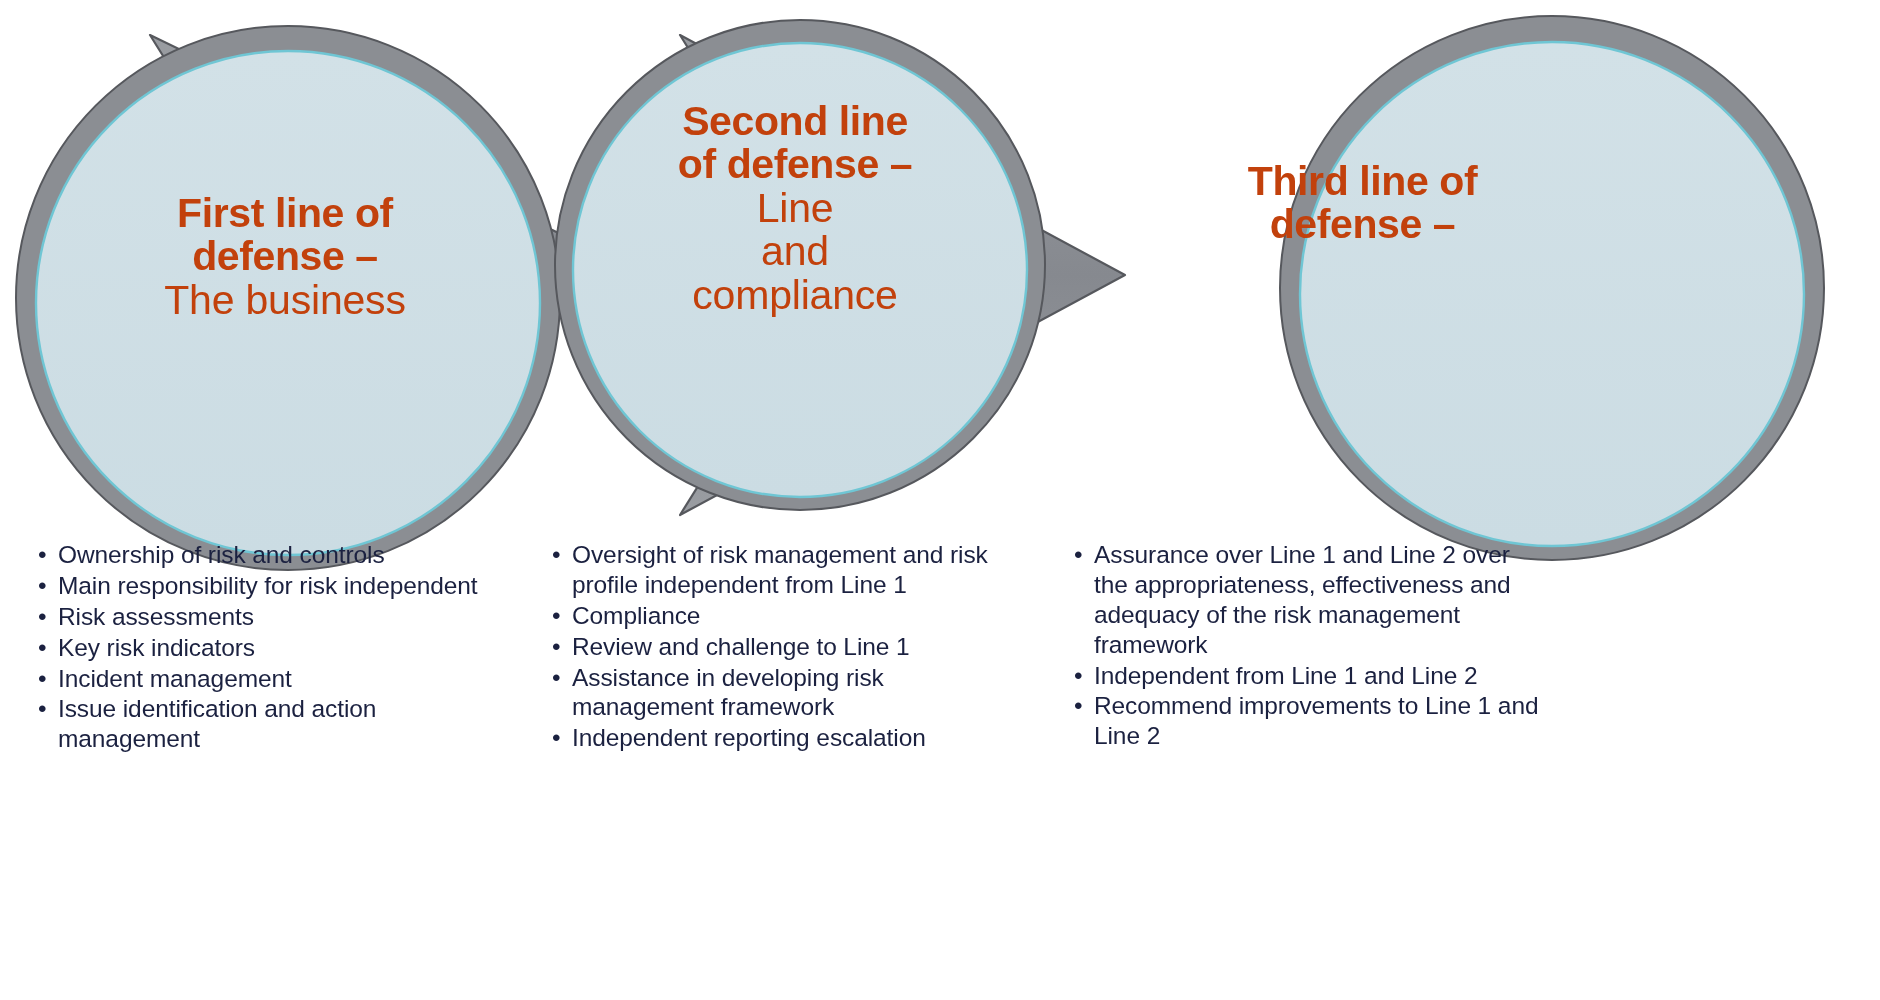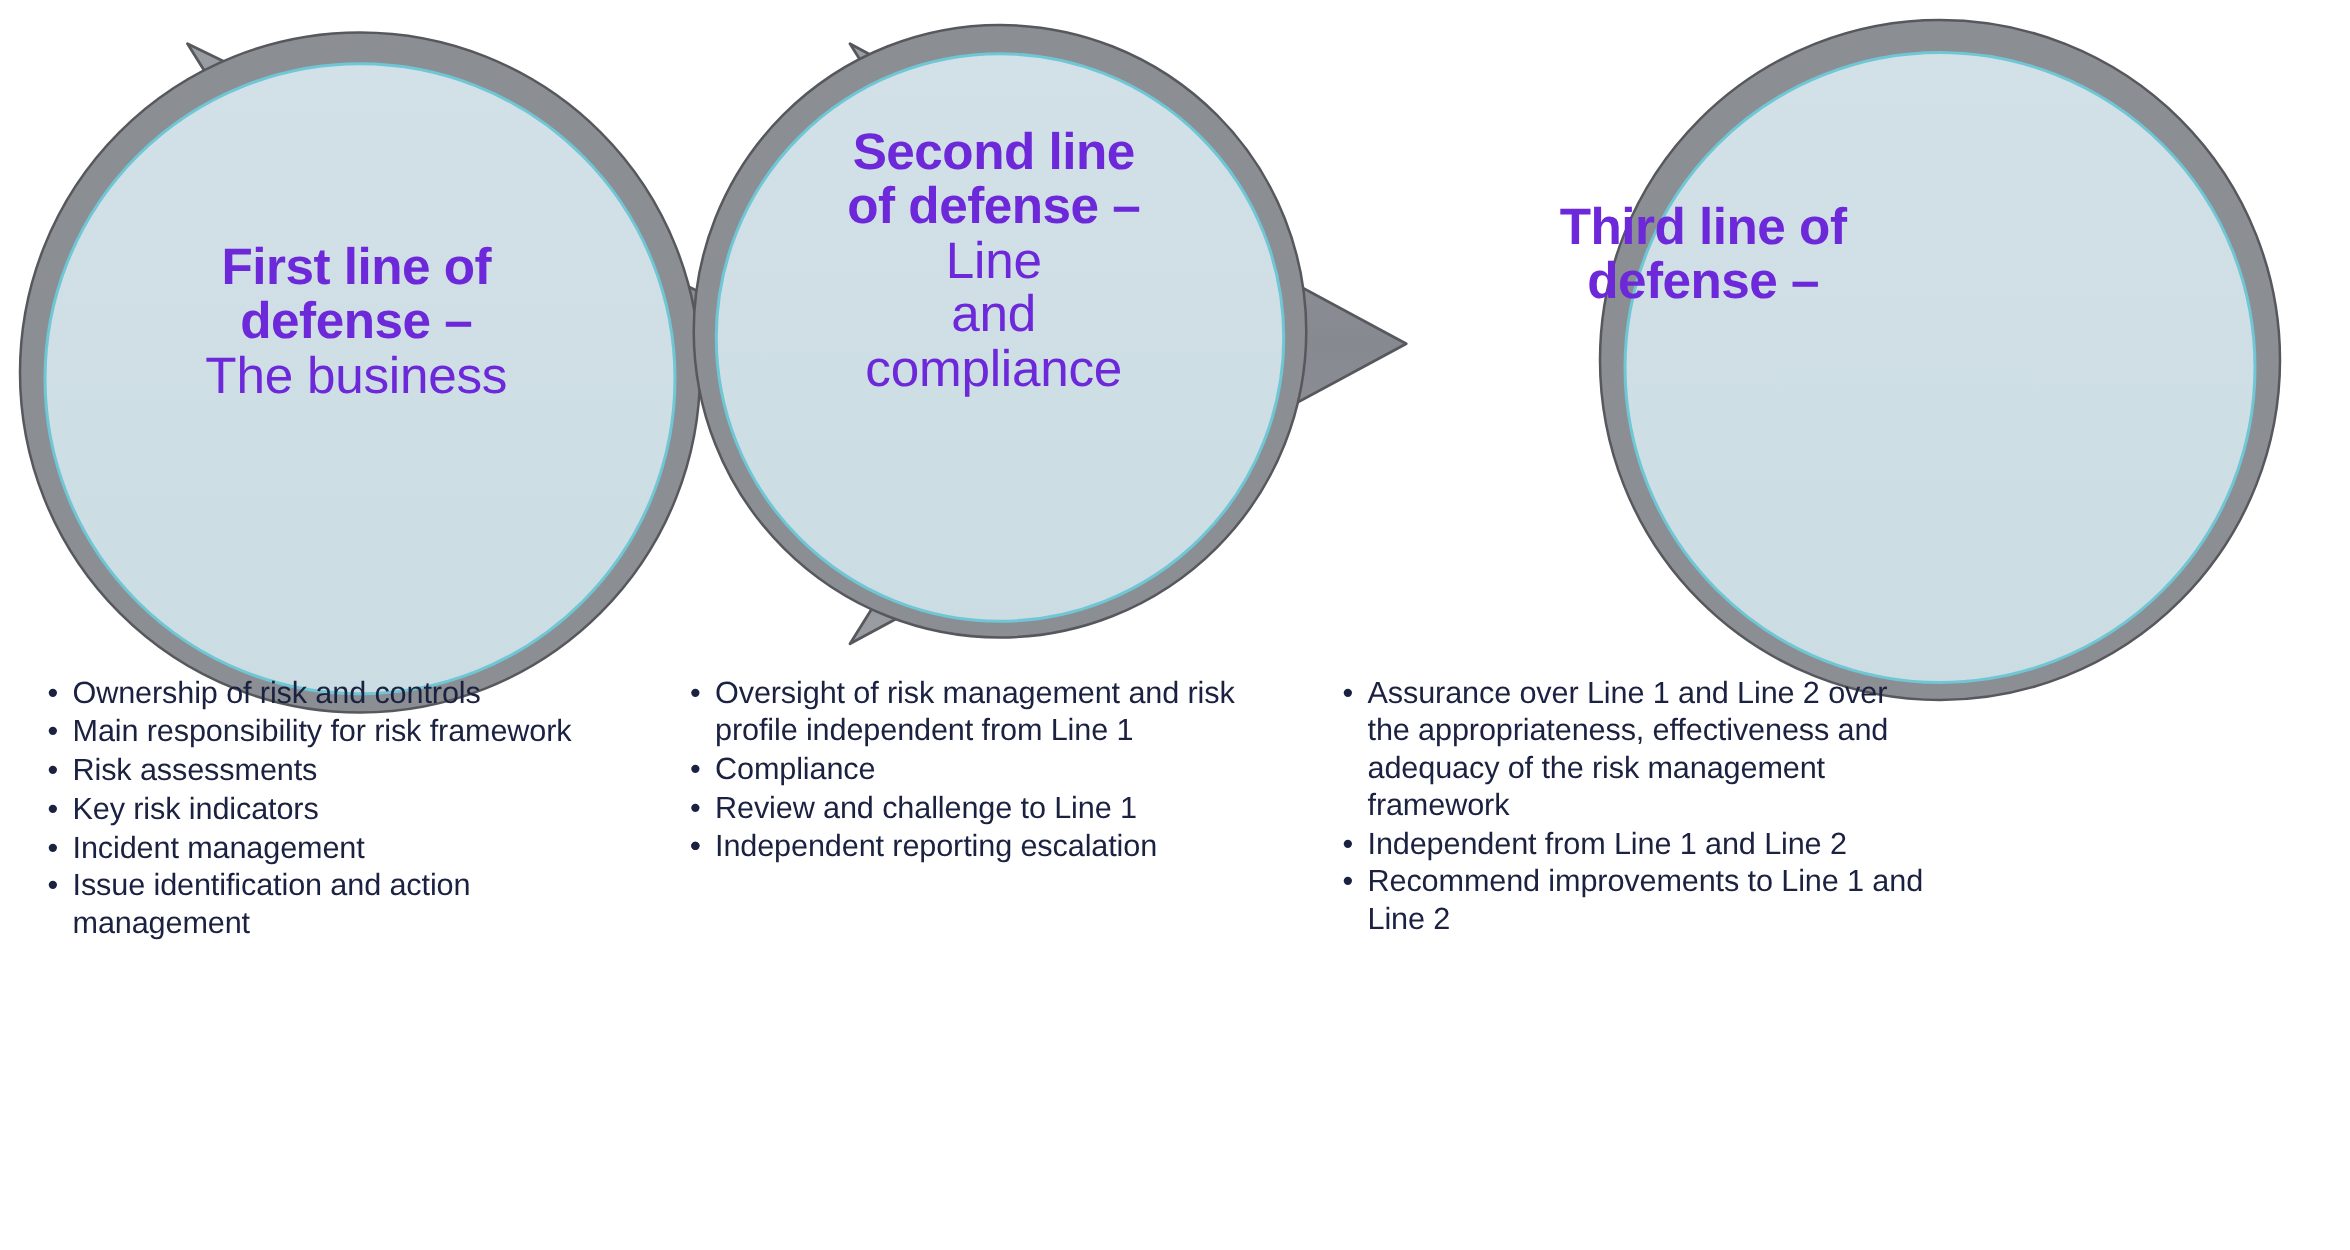--- a/index.html
+++ b/index.html
@@ -23,21 +23,21 @@
     top: 0;
     width: 1880px;
     height: 620px;
     display: block;
   }
 
   
   .circle-caption {
     position: absolute;
     text-align: center;
-    color: #6d28d9;
+    color: #c2410c;
     line-height: 1.06;
     pointer-events: none;
   }
   .circle-caption .cap-bold {
     display: block;
     font-weight: 700;
     font-size: 41px;
     letter-spacing: -0.4px;
   }
   .circle-caption .cap-reg {
@@ -140,34 +140,34 @@
   </div>
 
   <div class="circle-caption" id="caption-3">
     <span class="cap-bold">Third line of</span>
     <span class="cap-bold">defense –</span>
   </div>
 
   <div class="bullet-col" id="col-1">
     <ul class="bullet-list">
       <li class="bullet-item"><span class="dot">•</span><span>Ownership of risk and controls</span></li>
-      <li class="bullet-item"><span class="dot">•</span><span>Main responsibility for risk framework</span></li>
+      <li class="bullet-item"><span class="dot">•</span><span>Main responsibility for risk independent</span></li>
       <li class="bullet-item"><span class="dot">•</span><span>Risk assessments</span></li>
       <li class="bullet-item"><span class="dot">•</span><span>Key risk indicators</span></li>
       <li class="bullet-item"><span class="dot">•</span><span>Incident management</span></li>
       <li class="bullet-item"><span class="dot">•</span><span>Issue identification and action management</span></li>
     </ul>
   </div>
 
   <div class="bullet-col" id="col-2">
     <ul class="bullet-list">
       <li class="bullet-item"><span class="dot">•</span><span>Oversight of risk management and risk profile independent from Line 1</span></li>
       <li class="bullet-item"><span class="dot">•</span><span>Compliance</span></li>
       <li class="bullet-item"><span class="dot">•</span><span>Review and challenge to Line 1</span></li>
-      <li class="bullet-item"><span class="dot">•</span></li>
+      <li class="bullet-item"><span class="dot">•</span><span>Assistance in developing risk management framework</span></li>
       <li class="bullet-item"><span class="dot">•</span><span>Independent reporting escalation</span></li>
     </ul>
   </div>
 
   <div class="bullet-col" id="col-3">
     <ul class="bullet-list">
       <li class="bullet-item"><span class="dot">•</span><span>Assurance over Line 1 and Line 2 over the appropriateness, effectiveness and adequacy of the risk management framework</span></li>
       <li class="bullet-item"><span class="dot">•</span><span>Independent from Line 1 and Line 2</span></li>
       <li class="bullet-item"><span class="dot">•</span><span>Recommend improvements to Line 1 and Line 2</span></li>
     </ul>

